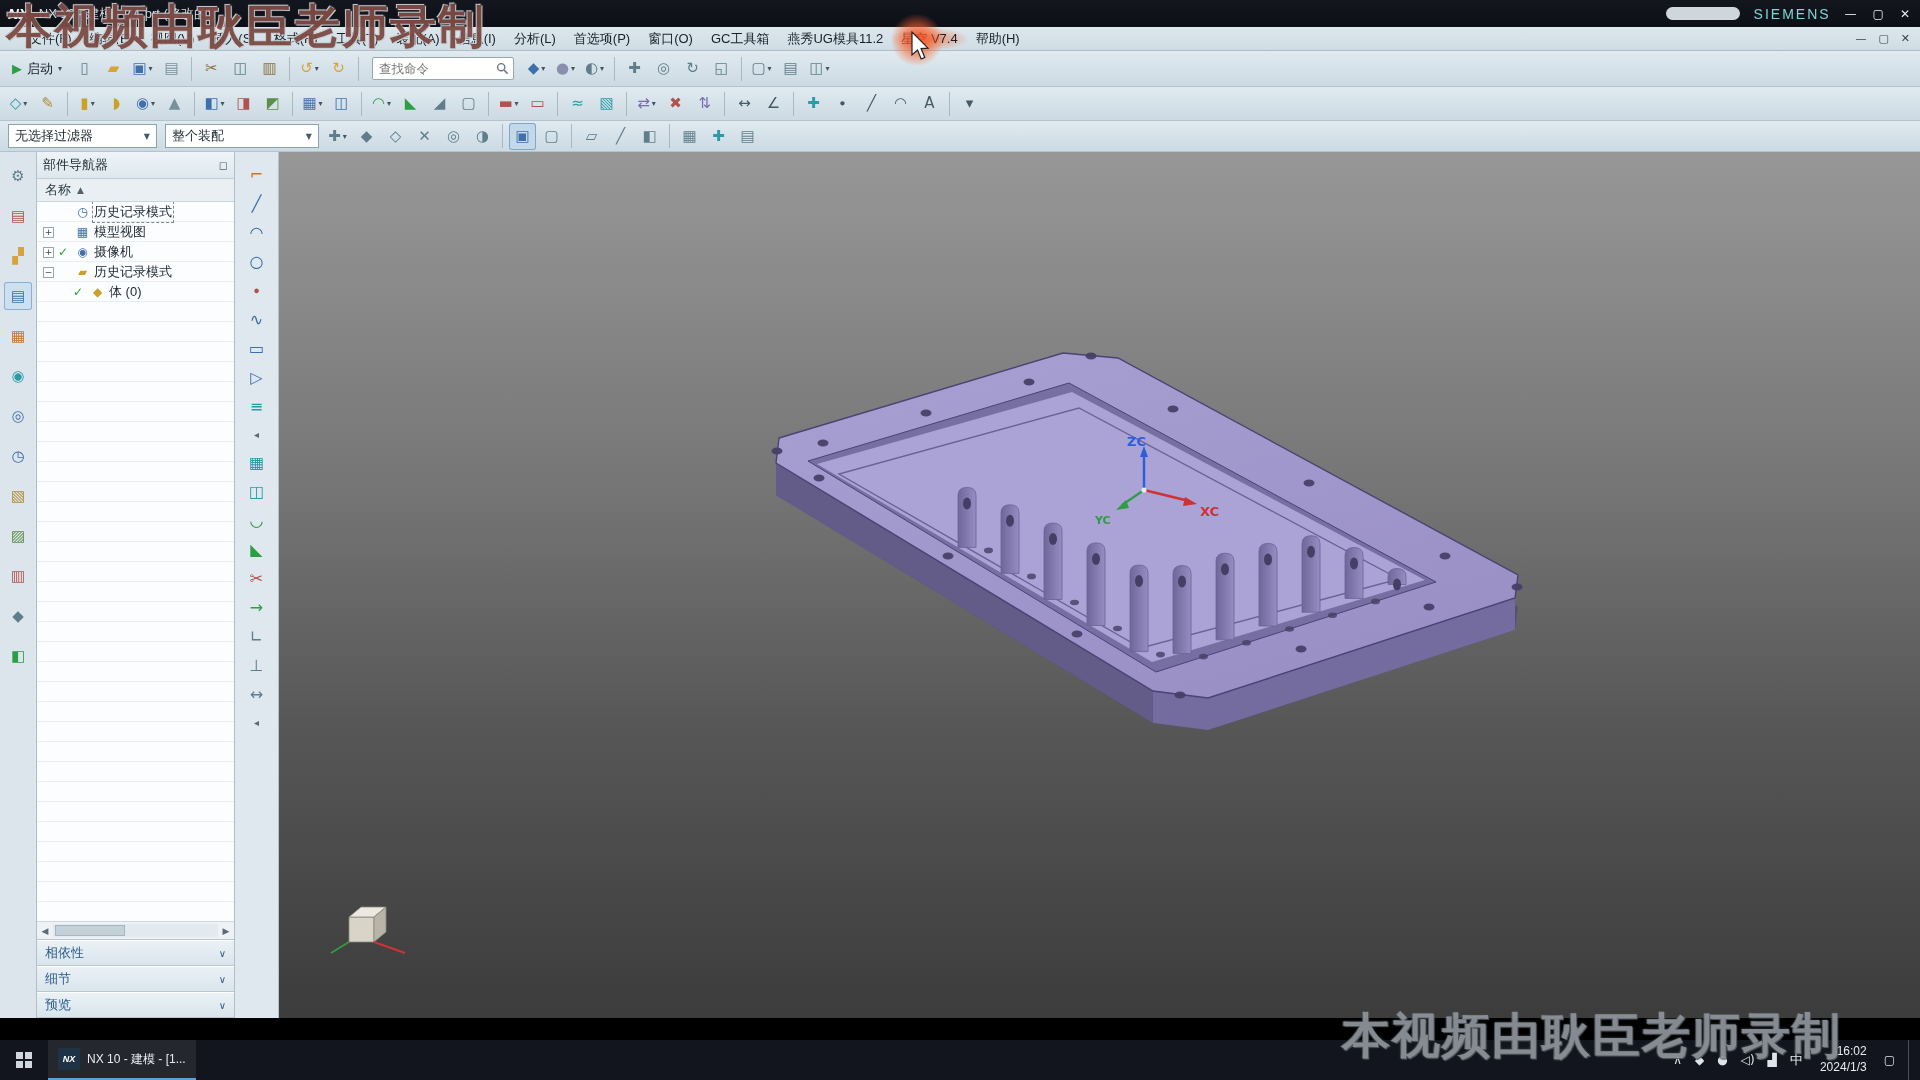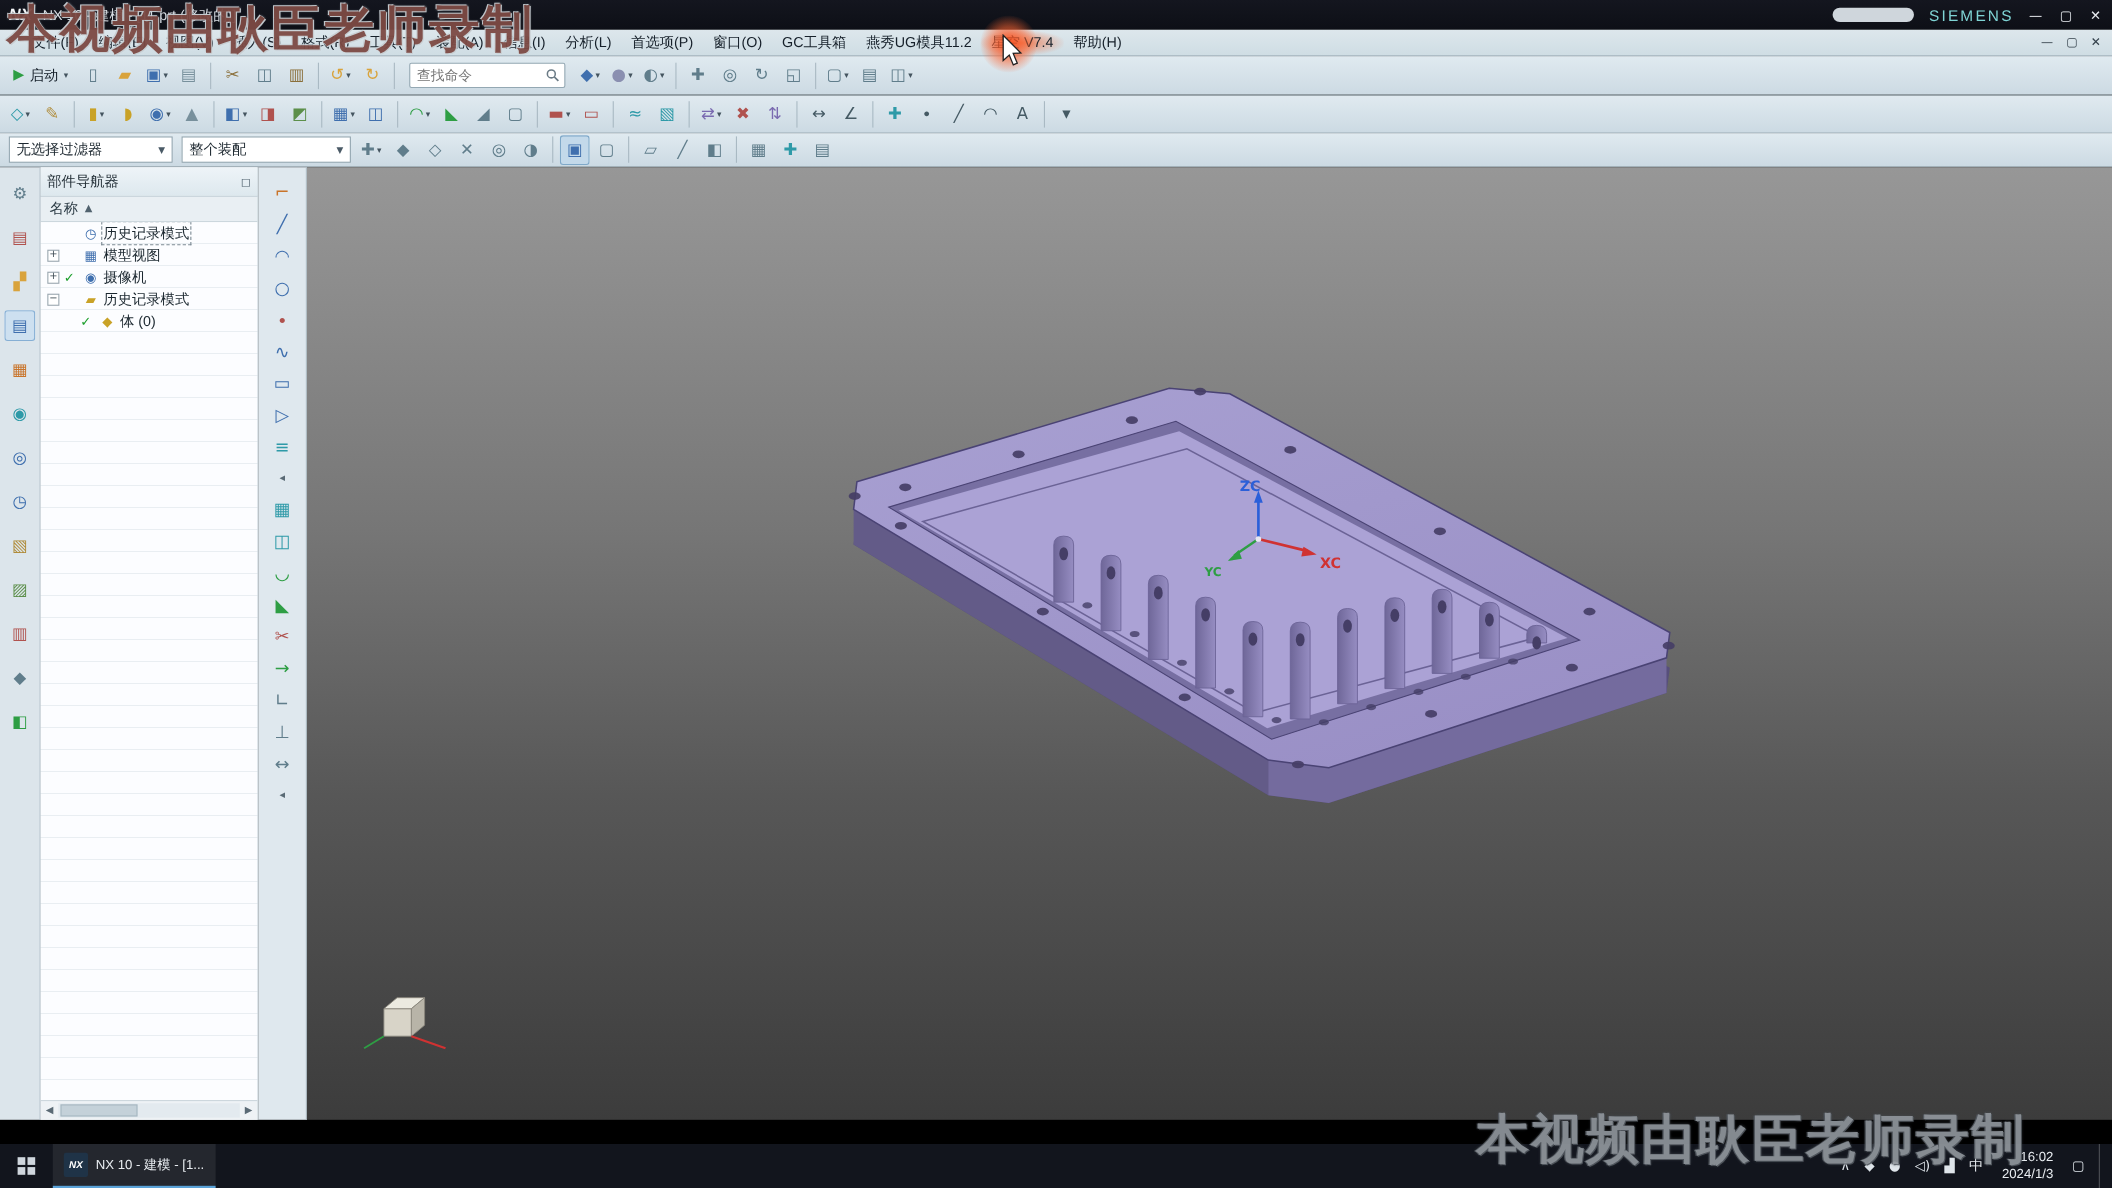--- a/index.html
+++ b/index.html
@@ -484,20 +484,31 @@
           <span class="label">体 (0)</span>
         </div>
       </div>
     <div class="hscroll">
       <div class="arrow">◀</div>
       <div class="track">
           <div class="thumb"></div>
         </div>
       <div class="arrow">▶</div>
     </div>
+    <div class="nav-sections" id="nav-sections">
+        <div class="nav-section">
+          <span>相依性</span>
+        </div>
+        <div class="nav-section">
+          <span>细节</span>
+        </div>
+        <div class="nav-section">
+          <span>预览</span>
+        </div>
+      </div>
   </div>
 
   <div class="abs sketchbar" id="sketch-bar">
       <div class="tb-icon">
         <span class="glyph" style="color: rgb(201, 116, 42);">⌐</span>
       </div>
       <div class="tb-icon">
         <span class="glyph" style="color: rgb(63, 111, 174);">╱</span>
       </div>
       <div class="tb-icon">

